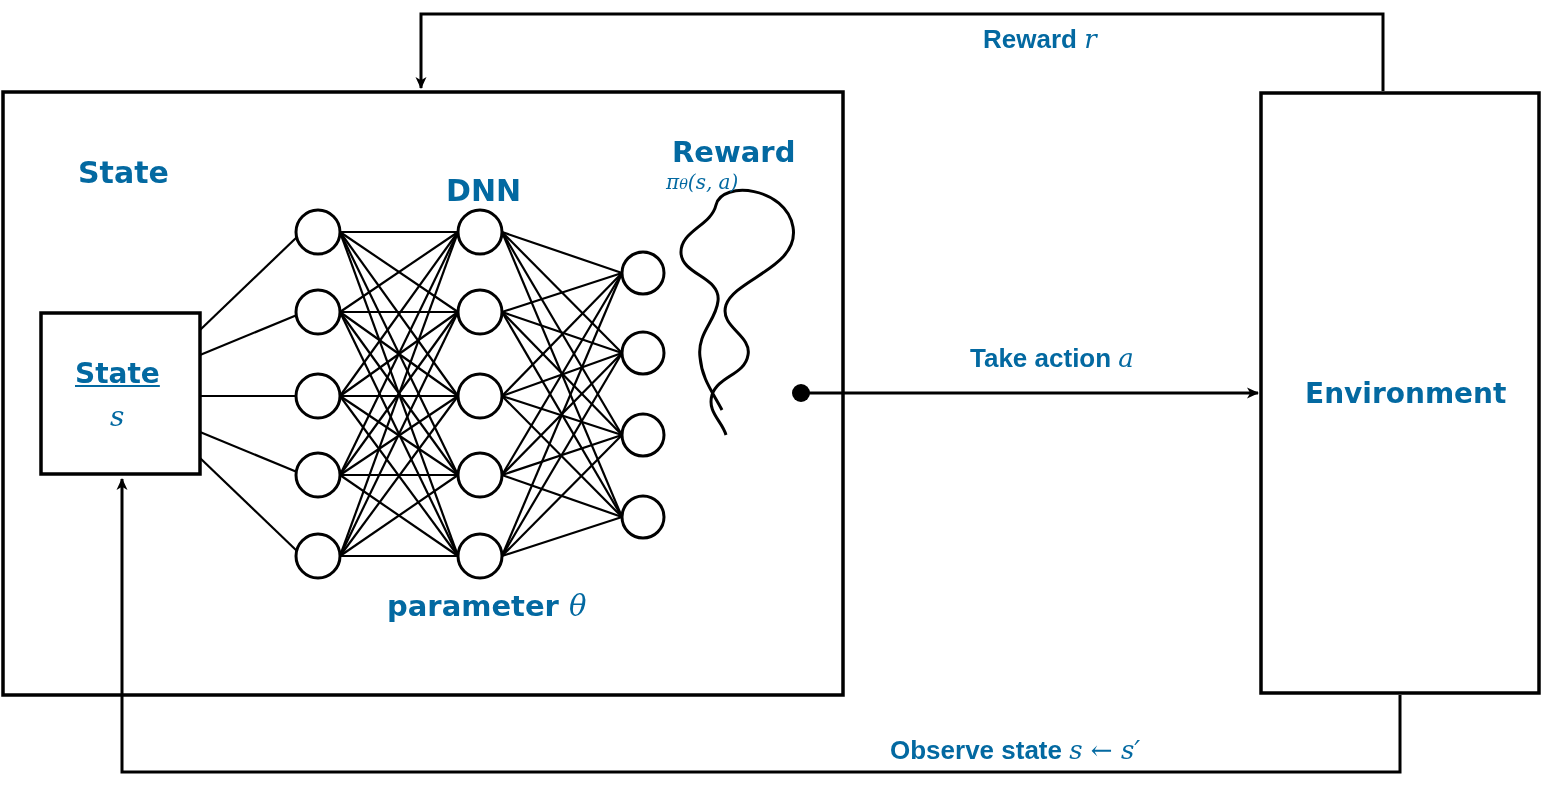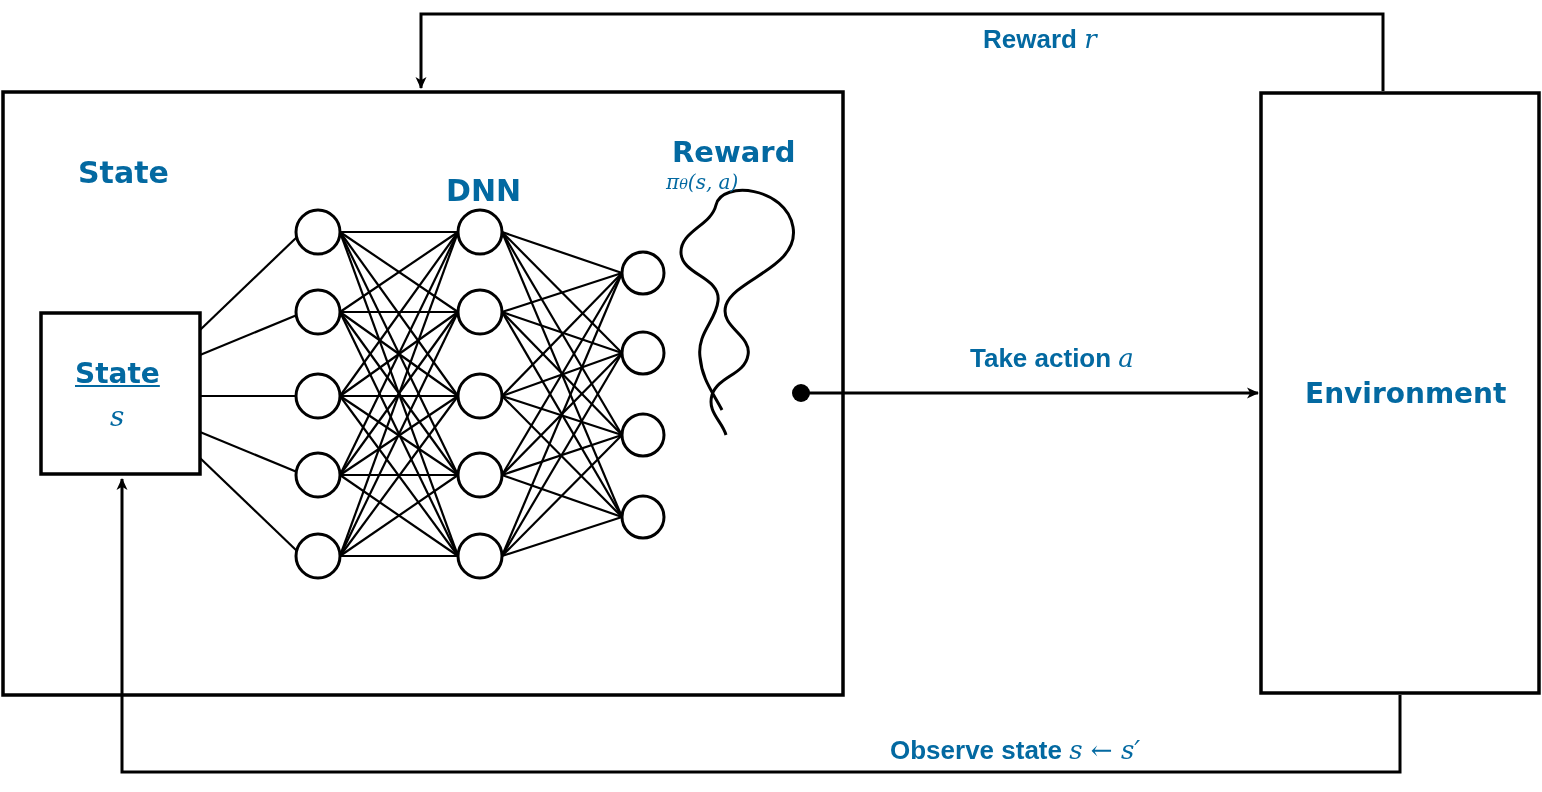--- a/index.html
+++ b/index.html
@@ -186,20 +186,24 @@
   <div class="lbl comic" id="label-agent">State</div>
 
   <div class="lbl comic" id="label-dnn">DNN</div>
 
   <div class="lbl comic" id="label-policy">Reward</div>
 
   <div class="lbl" id="label-policy-eq">
     <span class="eqsym">π</span><span class="eqsym eqsub">θ</span><span class="eqsym">(s, a)</span>
   </div>
 
+  <div class="lbl comic" id="label-parameter">
+    <span>parameter</span>
+    <span class="eqsym">θ</span>
+  </div>
 
   <div class="lbl comic" id="label-state">State</div>
 
   <div class="lbl serif-italic" id="label-state-sym">s</div>
 
   <div class="lbl comic" id="label-environment">Environment</div>
 
   <div class="lbl sans-bold" id="label-reward">
     <span>Reward</span>
     <span class="eqsym">r</span>

